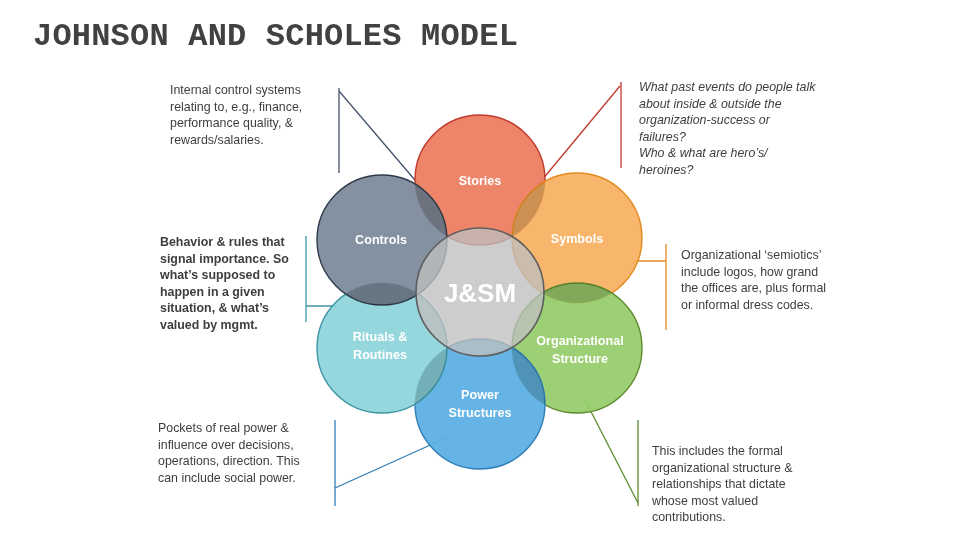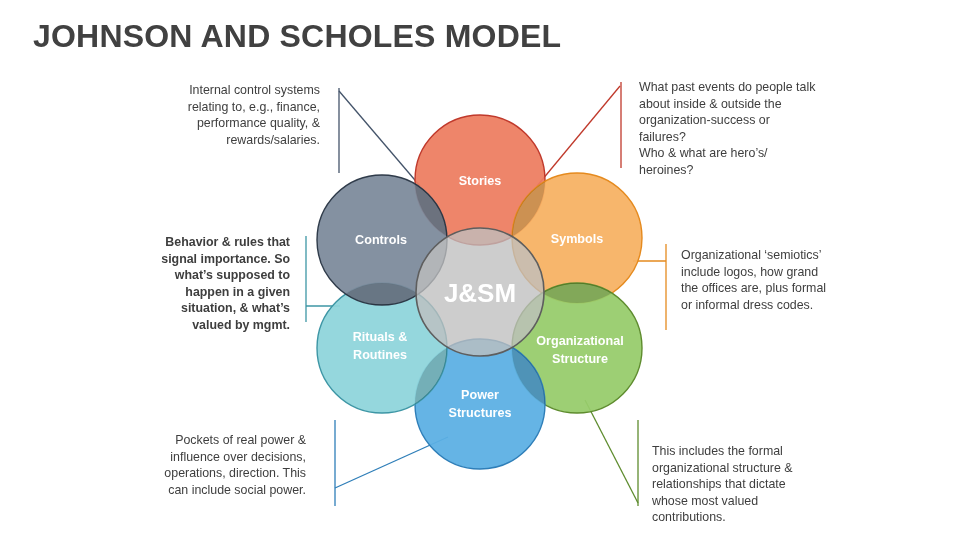--- a/index.html
+++ b/index.html
@@ -25,32 +25,32 @@
   }
 
   #title {
     position: absolute;
     left: 33px;
     top: 18px;
     font-size: 32px;
     font-weight: bold;
     letter-spacing: 0.2px;
     color: #414141;
-    font-family: Liberation Sans, sans-serif;
+    font-family: Liberation Mono, monospace;
     white-space: nowrap;
   }
 
   .annot {
     position: absolute;
     font-size: 12.4px;
     line-height: 16.6px;
     color: #3e3e3e;
     font-family: "Liberation Sans", sans-serif;
   }
-  .annot.right-text { text-align: right; }
+  .annot.right-text { }
   .annot.left-text  { text-align: left; }
 
   #venn {
     position: absolute;
     left: 0;
     top: 0;
   }
 
   .circle-label {
     font-family: "Liberation Sans", sans-serif;
@@ -69,28 +69,28 @@
 </style>
 </head>
 <body>
 
 <div id="slide">
 
   <div id="title">JOHNSON AND SCHOLES MODEL</div>
 
   <div class="annot right-text" style="left:170px; top:82px; width:150px;">Internal control systems relating to, e.g., finance, performance quality, &amp; rewards/salaries.</div>
 
-  <div class="annot left-text" style="left:639px; top:79px; width:178px; white-space:pre-line;">What past events do people talk about inside &amp; outside the organization-success or failures?
+  <div class="annot left-text" style="left:639px; top:79px; width:178px; white-space:pre-line;font-style:italic;">What past events do people talk about inside &amp; outside the organization-success or failures?
 Who &amp; what are hero’s/ heroines?</div>
 
   <div class="annot left-text" style="left:681px; top:247px; width:148px;">Organizational ‘semiotics’ include logos, how grand the offices are, plus formal or informal dress codes.</div>
 
   <div class="annot left-text" style="left:652px; top:443px; width:160px;">This includes the formal organizational structure &amp; relationships that dictate whose most valued contributions.</div>
 
-  <div class="annot right-text" style="left:158px; top:420px; width:148px;margin-top:12px;">Pockets of real power &amp; influence over decisions, operations, direction. This can include social power.</div>
+  <div class="annot right-text" style="left:158px; top:420px; width:148px;">Pockets of real power &amp; influence over decisions, operations, direction. This can include social power.</div>
 
   <div class="annot right-text" style="left:160px; top:234px; width:130px;font-weight:bold;">Behavior &amp; rules that signal importance. So what’s supposed to happen in a given situation, &amp; what’s valued by mgmt.</div>
 
   <svg id="venn" width="960" height="540" viewBox="0 0 960 540">
 
     <g>
 
       <line x1="339" y1="88" x2="339" y2="173" stroke="#44546A" stroke-width="1.3"></line>
       <line x1="339" y1="91" x2="420" y2="186" stroke="#44546A" stroke-width="1.3"></line>
 

